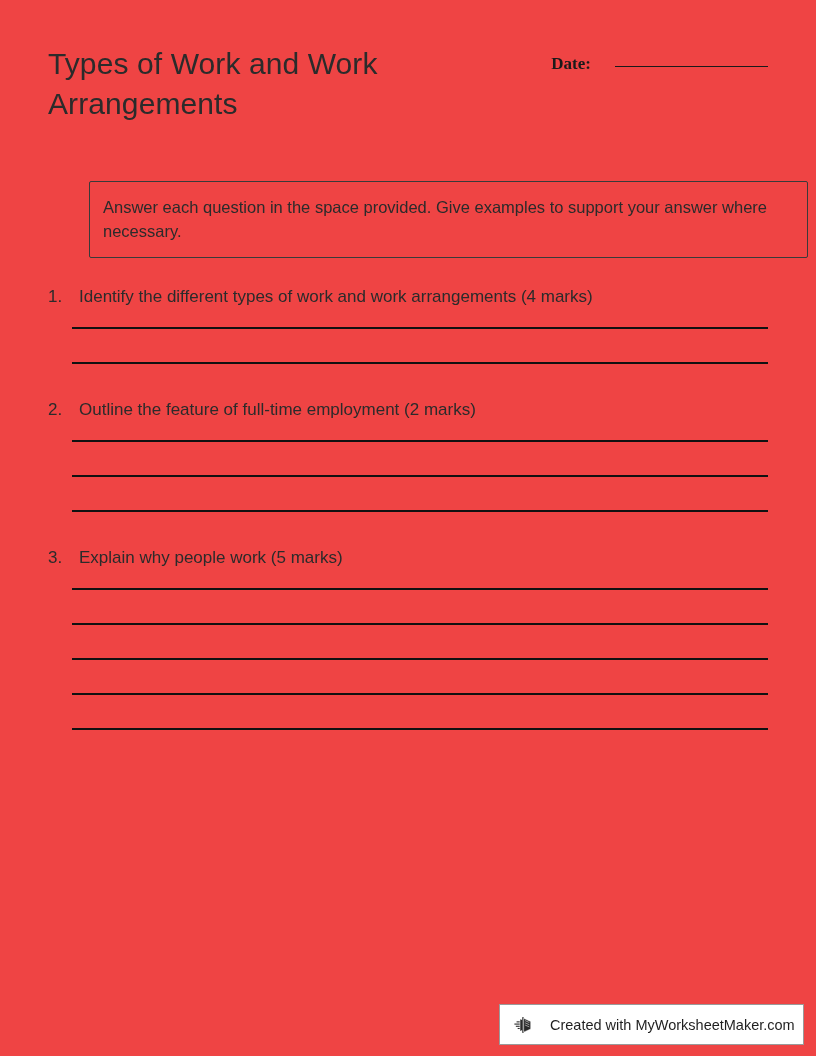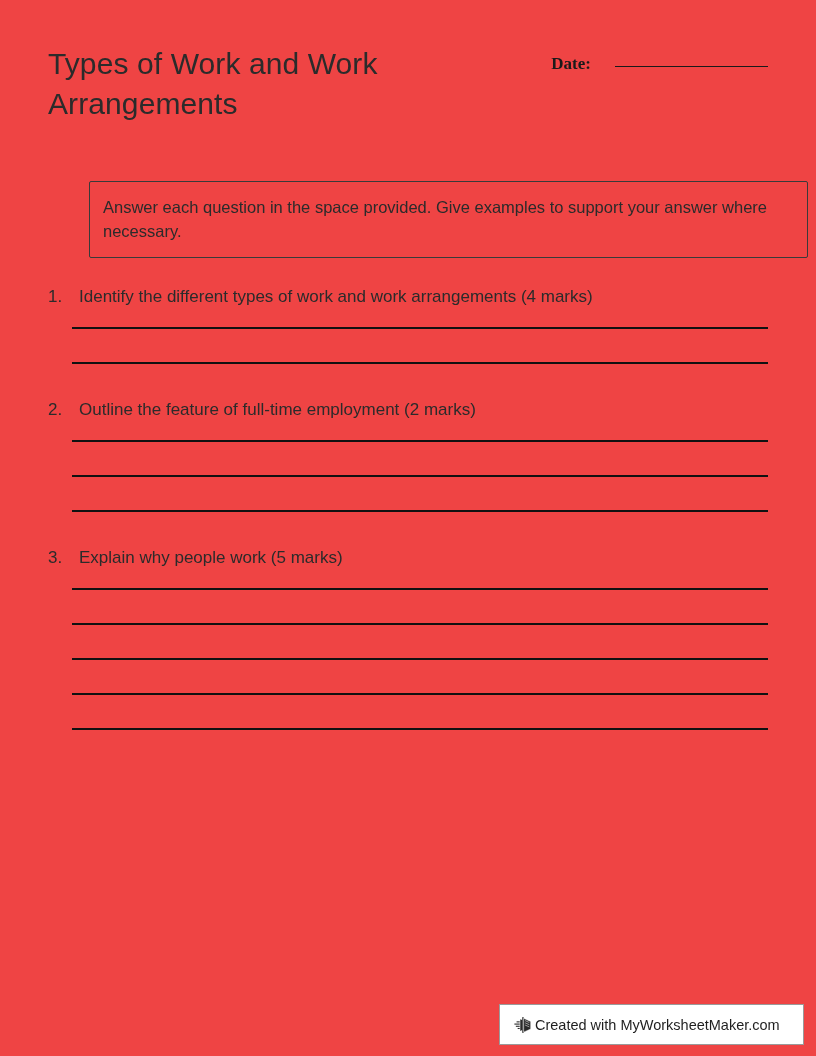--- a/index.html
+++ b/index.html
@@ -137,21 +137,21 @@
     left: 499px;
     top: 1004px;
     width: 305px;
     height: 41px;
     box-sizing: border-box;
     border: 1.2px solid #9a9a9a;
     background: #ffffff;
     display: flex;
     align-items: center;
     padding-left: 12px;
-    gap: 1px;
+    gap: 16px;
   }
   .brand-logo {
     width: 22px;
     height: 22px;
     flex: 0 0 22px;
     display: block;
   }
   .footer-text {
     font-size: 14.5px;
     color: #1f1f1f;

